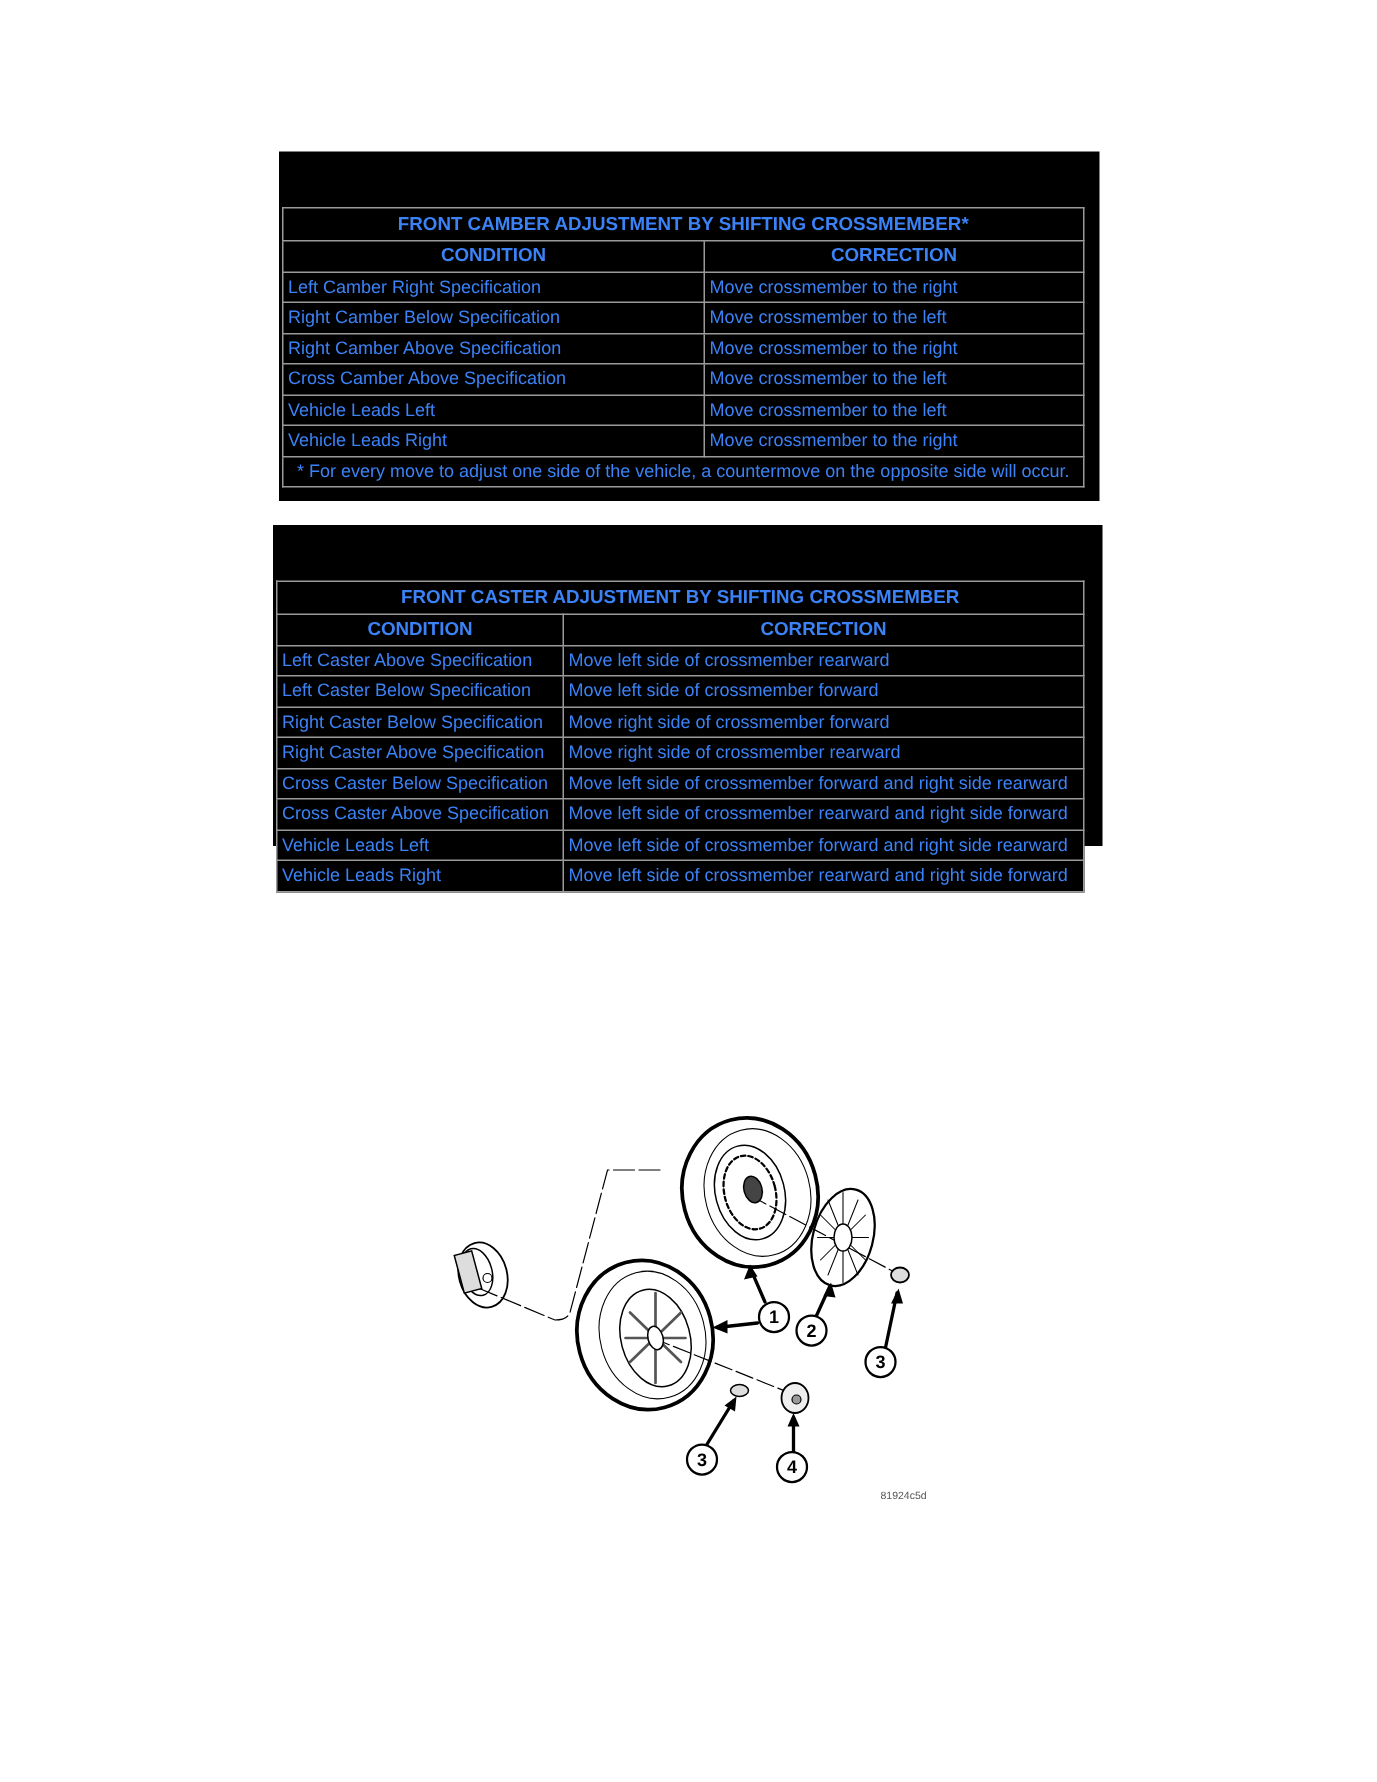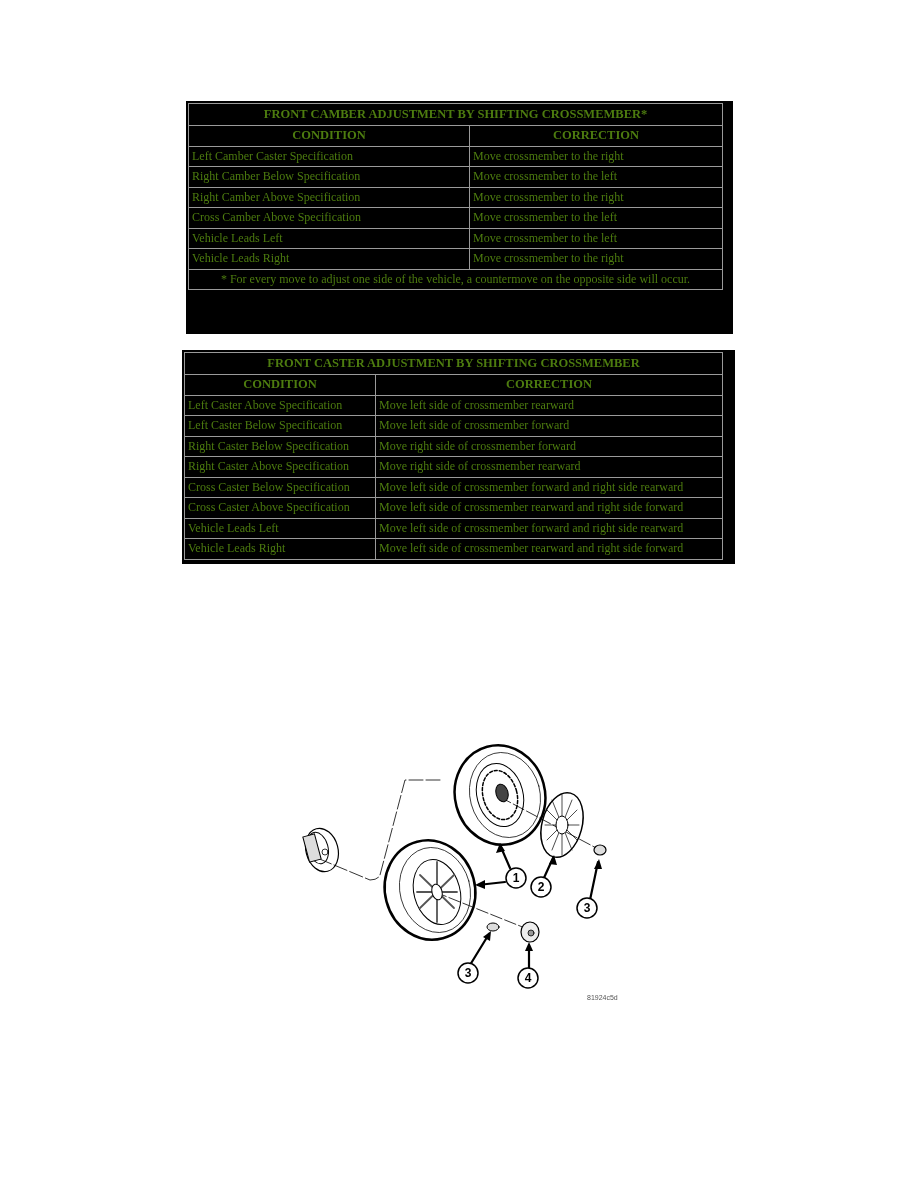--- a/index.html
+++ b/index.html
@@ -1,27 +1,27 @@
 <!DOCTYPE html>
 <html><head>
 <meta charset="utf-8">
 <style>
   html, body { margin: 0; padding: 0; background: #ffffff; }
   body { width: 918px; height: 1188px; position: relative; overflow: hidden; font-family: "Liberation Sans", sans-serif; }
   .tbl-wrap { position: absolute; background: #000; }
-  table.spec { position: absolute; border-collapse: collapse; background: #000; color: #4d7c0f; font-family: Liberation Serif, serif; font-size: 12px; table-layout: fixed; border: 1.5px solid #e6e6e6; }
+  table.spec { position: absolute; border-collapse: collapse; background: #000; color: #3b82f6; font-family: Liberation Sans, sans-serif; font-size: 12px; table-layout: fixed; border: 1.5px solid #e6e6e6; margin-top: 35px; }
   table.spec td, table.spec th { border: 1px solid #9a9a9a; padding: 0 3px; height: 19.5px; white-space: nowrap; overflow: hidden; line-height: 19px; }
   table.spec th { font-weight: bold; text-align: center; font-size: 12.5px; }
   table.spec td { font-weight: normal; text-align: left; }
   table.spec tr.title th { height: 21px; }
   table.spec td.footnote { font-size: 12px; text-align: center; }
   #camber-wrap { left: 186px; top: 101px; width: 547px; height: 233px; }
   #camber { left: 2px; top: 2px; width: 534px; }
   #caster-wrap { left: 182px; top: 350px; width: 553px; height: 214px; }
-  #caster { left: 2px; top: 2px; width: 538px; border-radius: 26px; }
+  #caster { left: 2px; top: 2px; width: 538px; }
   #diagram { position: absolute; left: 300px; top: 740px; width: 340px; height: 270px; }
   .figid { position: absolute; left: 587px; top: 994px; font-size: 7px; color: #555; font-family: "Liberation Sans", sans-serif; }
 </style>
 </head>
 <body>
 
 <div class="tbl-wrap" id="camber-wrap">
   <table class="spec" id="camber">
     <colgroup>
         <col style="width:281px">
@@ -29,21 +29,21 @@
       </colgroup>
     <tbody>
         <tr class="title">
           <th colspan="2">FRONT CAMBER ADJUSTMENT BY SHIFTING CROSSMEMBER*</th>
         </tr>
     <tr>
       <th>CONDITION</th>
       <th>CORRECTION</th>
     </tr>
     <tr>
-          <td>Left Camber Caster Specification</td>
+          <td>Left Camber Right Specification</td>
           <td>Move crossmember to the right</td>
         </tr>
     <tr>
           <td>Right Camber Below Specification</td>
           <td>Move crossmember to the left</td>
         </tr>
     <tr>
           <td>Right Camber Above Specification</td>
           <td>Move crossmember to the right</td>
         </tr>

